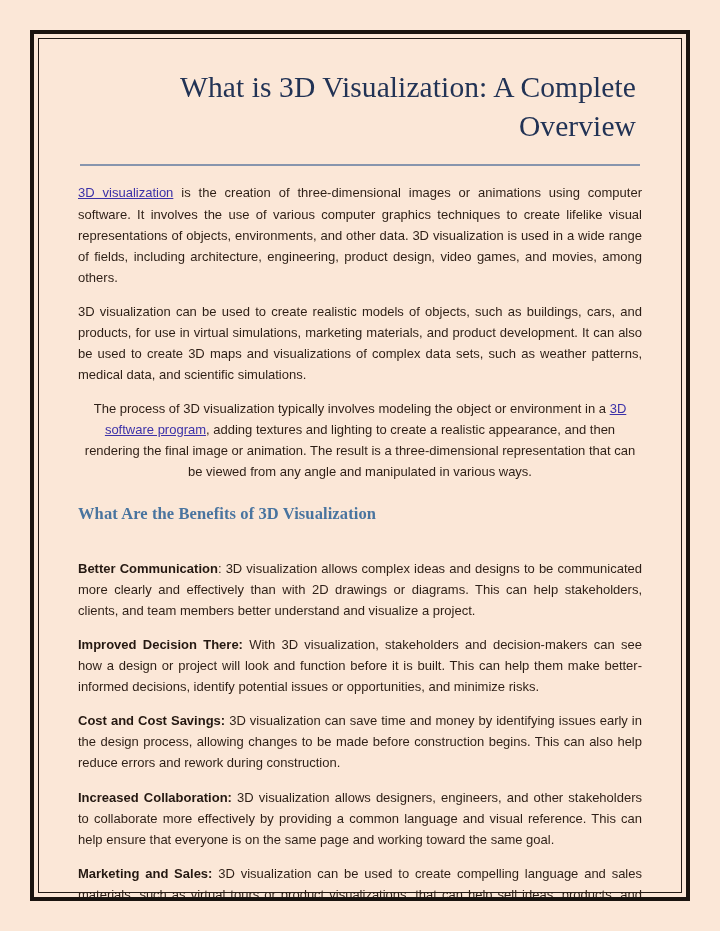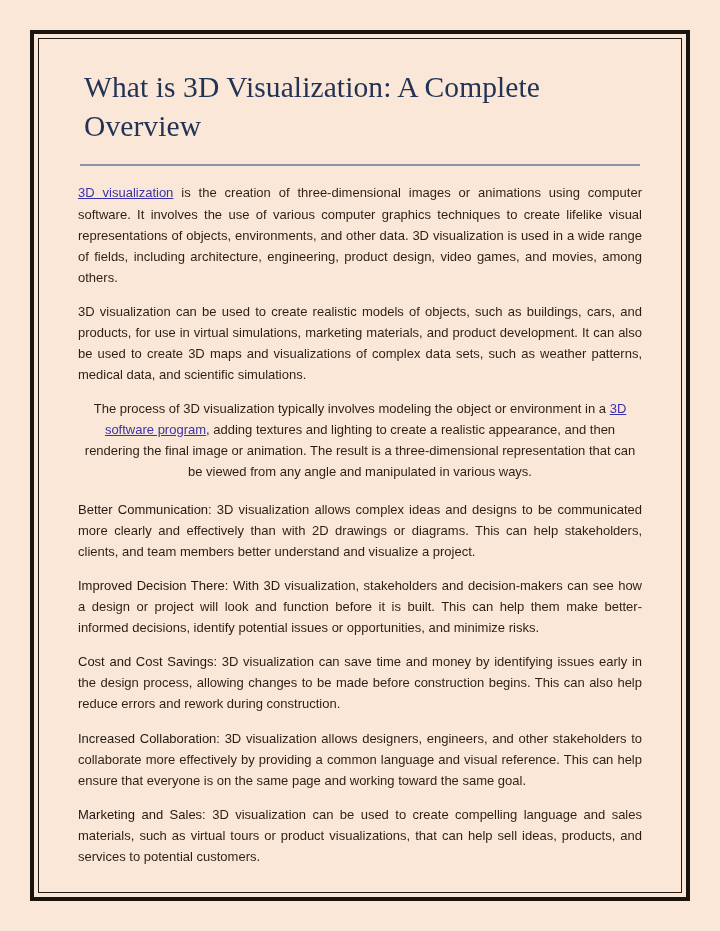--- a/index.html
+++ b/index.html
@@ -47,21 +47,21 @@
     overflow: hidden;
   }
 
   
   .doc-title {
     font-family: "Liberation Serif", serif;
     font-size: 29.5px;
     line-height: 1.33;
     font-weight: normal;
     color: #223355;
-    text-align: left;
+    text-align: right;
     margin: 16px 6px 4px 6px;
     letter-spacing: 0.1px;
   }
 
   .title-rule {
     height: 0;
     border-top: 2px solid #8795ad;
     margin: 18px 2px 16px 2px;
   }
 
@@ -73,21 +73,21 @@
     text-align: justify;
     margin: 0 0 13px 0;
     -webkit-hyphens: none;
     hyphens: none;
   }
   .body-p.left {
     text-align: center;
   }
 
   .body-p b, .lead-term {
-    font-weight: normal;
+    font-weight: bold;
     color: #241811;
   }
 
   a.doc-link {
     color: #3b31a8;
     text-decoration: underline;
   }
 
   
   .section-heading {
@@ -112,20 +112,21 @@
     <h1 class="doc-title">What is 3D Visualization: A Complete Overview</h1>
 
     <div class="title-rule"></div>
 
     <p class="body-p"><a class="doc-link" href="#">3D visualization</a><span> is the creation of three-dimensional images or animations using computer software. It involves the use of various computer graphics techniques to create lifelike visual representations of objects, environments, and other data. 3D visualization is used in a wide range of fields, including architecture, engineering, product design, video games, and movies, among others.</span></p>
 
     <p class="body-p">3D visualization can be used to create realistic models of objects, such as buildings, cars, and products, for use in virtual simulations, marketing materials, and product development. It can also be used to create 3D maps and visualizations of complex data sets, such as weather patterns, medical data, and scientific simulations.</p>
 
     <p class="body-p left"><span>The process of 3D visualization typically involves modeling the object or environment in a </span><a class="doc-link" href="#">3D software program</a><span>, adding textures and lighting to create a realistic appearance, and then rendering the final image or animation. The result is a three-dimensional representation that can be viewed from any angle and manipulated in various ways.</span></p>
 
+    <h2 class="section-heading">What Are the Benefits of 3D Visualization</h2>
 
 
     <div class="gap-small"></div>
 
     <div id="benefits-list">
         <p class="body-p"><b class="lead-term">Better Communication</b><span>: 3D visualization allows complex ideas and designs to be communicated more clearly and effectively than with 2D drawings or diagrams. This can help stakeholders, clients, and team members better understand and visualize a project.</span></p>
         <p class="body-p"><b class="lead-term">Improved Decision There:</b><span> With 3D visualization, stakeholders and decision-makers can see how a design or project will look and function before it is built. This can help them make better-informed decisions, identify potential issues or opportunities, and minimize risks.</span></p>
         <p class="body-p"><b class="lead-term">Cost and Cost Savings:</b><span> 3D visualization can save time and money by identifying issues early in the design process, allowing changes to be made before construction begins. This can also help reduce errors and rework during construction.</span></p>
         <p class="body-p"><b class="lead-term">Increased Collaboration:</b><span> 3D visualization allows designers, engineers, and other stakeholders to collaborate more effectively by providing a common language and visual reference. This can help ensure that everyone is on the same page and working toward the same goal.</span></p>
         <p class="body-p"><b class="lead-term">Marketing and Sales:</b><span> 3D visualization can be used to create compelling language and sales materials, such as virtual tours or product visualizations, that can help sell ideas, products, and services to potential customers.</span></p>

